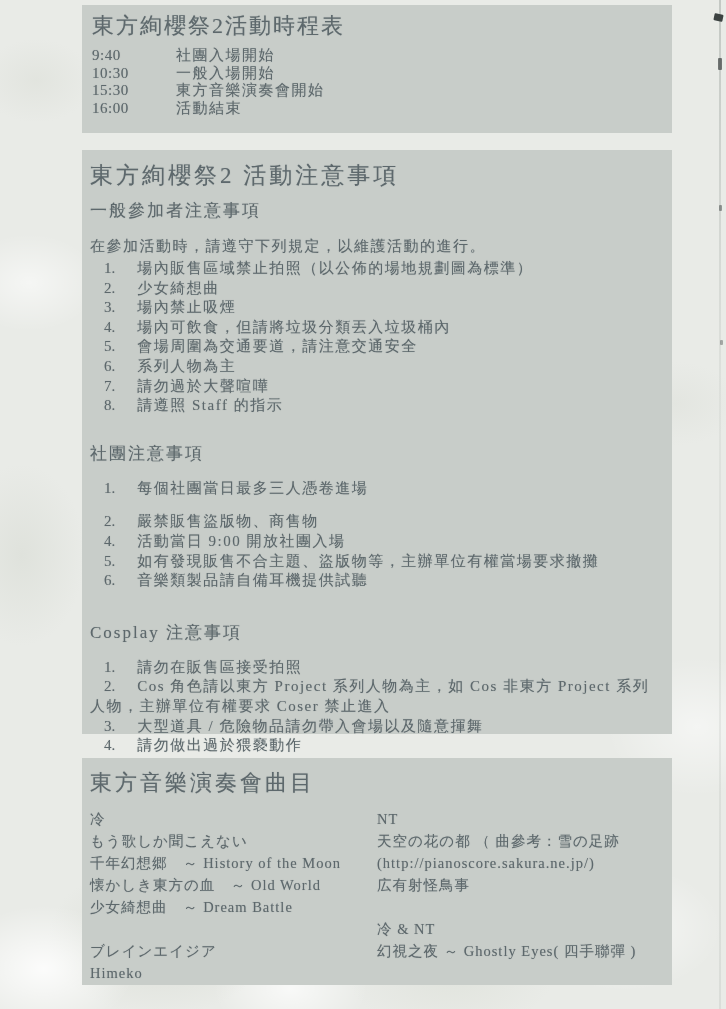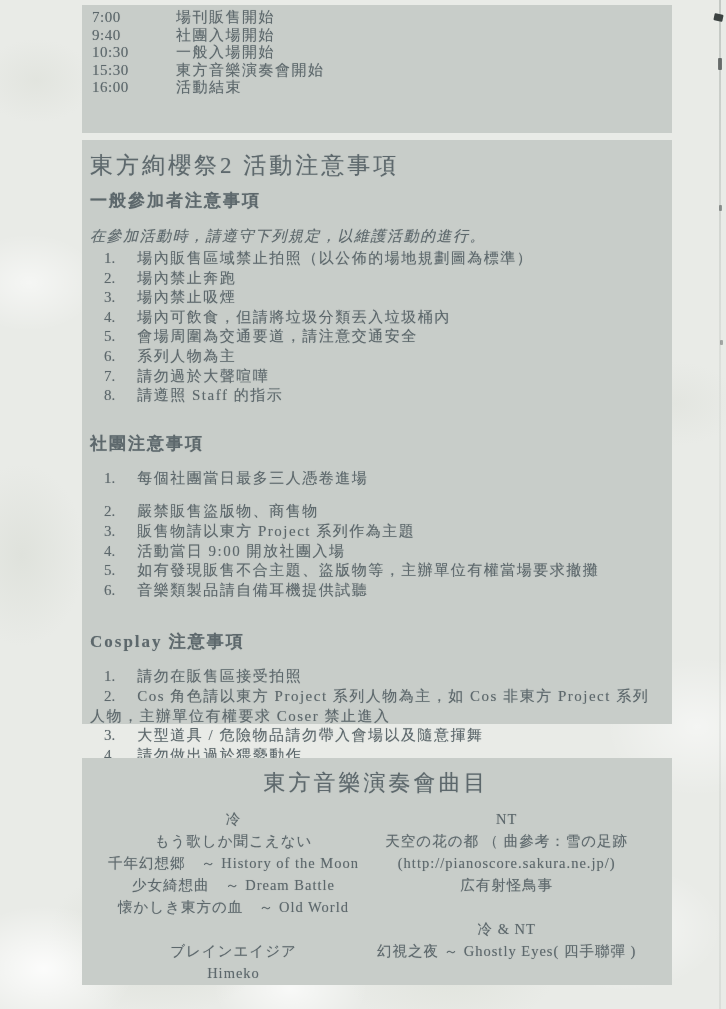--- a/index.html
+++ b/index.html
@@ -27,53 +27,50 @@
     background:var(--panel_bg,#c8cdc9);
     box-sizing:border-box;
     text-shadow:0 0 1px rgba(93,104,108,.4);
   }
   
   #schedule{top:5px;height:128px;padding:4px 10px;}
   .p1-title{font-size:22px;letter-spacing:2px;margin:2px 0 6px 0;font-weight:normal;}
   .sched-row{display:flex;font-size:15px;line-height:17.5px;letter-spacing:1.5px;}
   .sched-time{width:84px;flex:0 0 84px;letter-spacing:.5px;}
   
-  #notices{top:140px;height:584px;padding:8px 12px 8px 8px;}
+  #notices{top:150px;height:584px;padding:8px 12px 8px 8px;}
   .p2-title{font-size:23px;letter-spacing:3px;margin:2px 0 8px 0;font-weight:normal;}
-  .subhead{font-size:17px;letter-spacing:2px;margin:0 0 14px 0;font-weight:bold;}
-  .intro{font-size:15px;letter-spacing:1.5px;margin:0 0 3px 0;line-height:20px;font-style:italic;}
+  .subhead{font-size:17px;letter-spacing:2px;margin:0 0 14px 0;font-weight:normal;}
+  .intro{font-size:15px;letter-spacing:1.5px;margin:0 0 3px 0;line-height:20px;}
   .n-item{font-size:15px;letter-spacing:1.5px;line-height:19.6px;margin:0;text-indent:14px;}
   .n-item .num{margin-right:22px;letter-spacing:0;}
   .gap-lg{height:26px;}
   .gap-md{height:14px;}
   .gap-xl{height:30px;}
   
-  #concert{top:758px;height:227px;padding:8px 10px 24px 8px;text-align:center;}
+  #concert{top:758px;height:227px;padding:8px 10px 24px 8px;}
   .p3-title{font-size:22px;letter-spacing:3px;margin:2px 0 10px 0;font-weight:normal;}
   .prog-grid{display:flex;}
   .prog-col{font-size:14.5px;line-height:22px;letter-spacing:1px;}
   .prog-col.left{width:287px;flex:0 0 287px;}
   .prog-col .blank{height:22px;}
   
   .edge-line{position:absolute;top:0;right:5px;width:2px;height:100%;
     background:linear-gradient(to bottom,rgba(110,120,115,.30),rgba(150,158,152,.12) 40%,rgba(150,158,152,.18));}
   .speck{position:absolute;background:#3c4241;border-radius:1px;}
   .speck-a{right:3px;top:14px;width:9px;height:7px;transform:rotate(12deg);}
   .speck-b{right:4px;top:58px;width:4px;height:12px;opacity:.7;}
   .speck-c{right:4px;top:205px;width:3px;height:6px;opacity:.5;}
   .speck-d{right:3px;top:340px;width:3px;height:5px;opacity:.4;}
 </style>
 </head>
 <body>
 
 <div class="panel" id="schedule">
-  <div class="sched-row">
-    <span class="sched-time">7:00</span>
-    <span class="sched-desc">場刊販售開始</span>
-  </div>
+  <h1 class="p1-title">東方絢櫻祭2活動時程表</h1>
   <div class="sched-row">
     <span class="sched-time">9:40</span>
     <span class="sched-desc">社團入場開始</span>
   </div>
   <div class="sched-row">
     <span class="sched-time">10:30</span>
     <span class="sched-desc">一般入場開始</span>
   </div>
   <div class="sched-row">
     <span class="sched-time">15:30</span>
@@ -84,55 +81,54 @@
     <span class="sched-desc">活動結束</span>
   </div>
 </div>
 
 <div class="panel" id="notices">
   <h1 class="p2-title">東方絢櫻祭2 活動注意事項</h1>
 
   <h2 class="subhead">一般參加者注意事項</h2>
   <p class="intro">在參加活動時，請遵守下列規定，以維護活動的進行。</p>
   <p class="n-item"><span class="num">1.</span><span>場內販售區域禁止拍照（以公佈的場地規劃圖為標準）</span></p>
-  <p class="n-item"><span class="num">2.</span><span>場內禁止奔跑</span></p>
+  <p class="n-item"><span class="num">2.</span><span>少女綺想曲</span></p>
   <p class="n-item"><span class="num">3.</span><span>場內禁止吸煙</span></p>
   <p class="n-item"><span class="num">4.</span><span>場內可飲食，但請將垃圾分類丟入垃圾桶內</span></p>
   <p class="n-item"><span class="num">5.</span><span>會場周圍為交通要道，請注意交通安全</span></p>
   <p class="n-item"><span class="num">6.</span><span>系列人物為主</span></p>
   <p class="n-item"><span class="num">7.</span><span>請勿過於大聲喧嘩</span></p>
   <p class="n-item"><span class="num">8.</span><span>請遵照 Staff 的指示</span></p>
 
   <div class="gap-lg"></div>
   <h2 class="subhead">社團注意事項</h2>
   <p class="n-item"><span class="num">1.</span><span>每個社團當日最多三人憑卷進場</span></p>
   <div class="gap-md"></div>
   <p class="n-item"><span class="num">2.</span><span>嚴禁販售盜版物、商售物</span></p>
-  <p class="n-item"><span class="num">3.</span><span>販售物請以東方 Project 系列作為主題</span></p>
   <p class="n-item"><span class="num">4.</span><span>活動當日 9:00 開放社團入場</span></p>
   <p class="n-item"><span class="num">5.</span><span>如有發現販售不合主題、盜版物等，主辦單位有權當場要求撤攤</span></p>
   <p class="n-item"><span class="num">6.</span><span>音樂類製品請自備耳機提供試聽</span></p>
 
   <div class="gap-xl"></div>
   <h2 class="subhead">Cosplay 注意事項</h2>
   <p class="n-item"><span class="num">1.</span><span>請勿在販售區接受拍照</span></p>
   <p class="n-item"><span class="num">2.</span><span>Cos 角色請以東方 Project 系列人物為主，如 Cos 非東方 Project 系列人物，主辦單位有權要求 Coser 禁止進入</span></p>
   <p class="n-item"><span class="num">3.</span><span>大型道具 / 危險物品請勿帶入會場以及隨意揮舞</span></p>
   <p class="n-item"><span class="num">4.</span><span>請勿做出過於猥褻動作</span></p>
 </div>
 
 <div class="panel" id="concert">
   <h1 class="p3-title">東方音樂演奏會曲目</h1>
   <div class="prog-grid">
     <div class="prog-col left">
       <div>冷</div>
       <div>もう歌しか聞こえない</div>
       <div>千年幻想郷　～ History of the Moon</div>
+      <div>懐かしき東方の血　～ Old World</div>
       <div>少女綺想曲　～ Dream Battle</div>
-      <div>懐かしき東方の血　～ Old World</div>
       <div class="blank"></div>
       <div>ブレインエイジア</div>
       <div>Himeko</div>
     </div>
     <div class="prog-col right">
       <div>NT</div>
       <div>天空の花の都 （ 曲參考：雪の足跡</div>
       <div>(http://pianoscore.sakura.ne.jp/)</div>
       <div>広有射怪鳥事</div>
       <div class="blank"></div>

